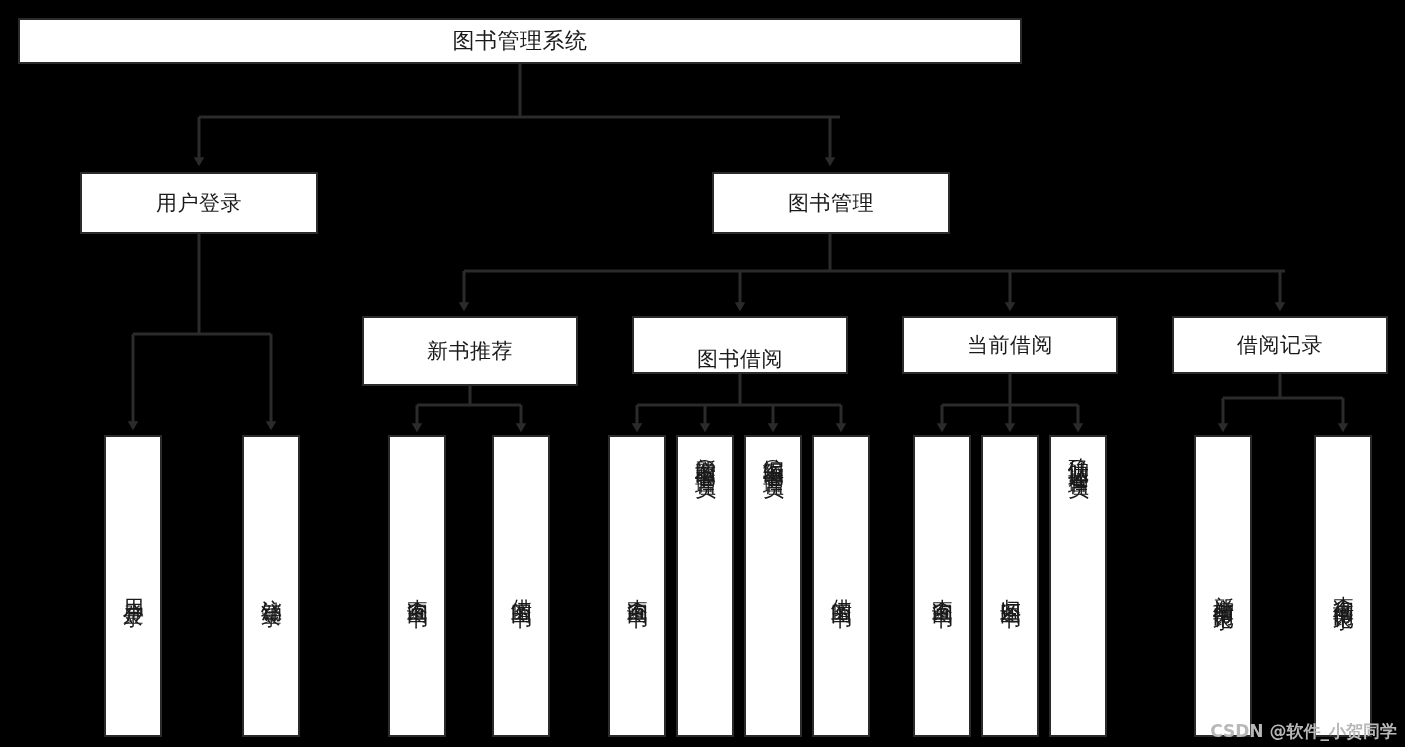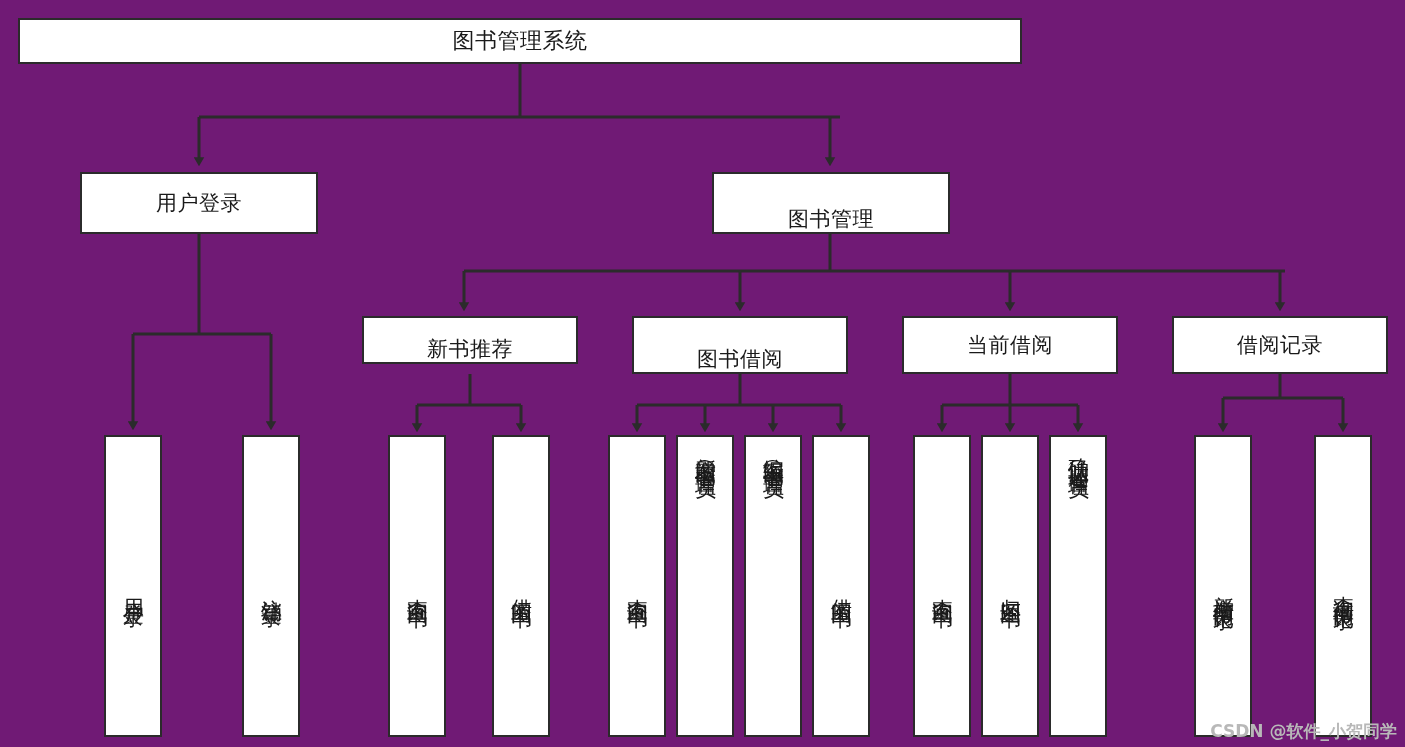--- a/index.html
+++ b/index.html
@@ -10,21 +10,21 @@
   body {
     width: 1405px;
     height: 747px;
     font-family: "DejaVu Sans", "Liberation Sans", sans-serif;
     overflow: hidden;
   }
   #diagram-root {
     position: relative;
     width: 1405px;
     height: 747px;
-    background: #701a75;
+    background: #000000;
   }
   svg.connector-layer {
     position: absolute;
     left: 0;
     top: 0;
     width: 1405px;
     height: 747px;
   }
   .node-box {
     position: absolute;
@@ -136,25 +136,25 @@
   </svg>
 
   <div class="node-box node-h node-root" style="left:18px; top:18px; width:1004px; height:46px;">
     <span class="node-label">图书管理系统</span>
   </div>
 
   <div class="node-box node-h" style="left:80px; top:172px; width:238px; height:62px;">
     <span class="node-label">用户登录</span>
   </div>
 
-  <div class="node-box node-h" style="left:712px; top:172px; width:238px; height:62px;align-items:flex-end;">
+  <div class="node-box node-h" style="left:712px; top:172px; width:238px; height:62px;">
     <span class="node-label">图书管理</span>
   </div>
 
-  <div class="node-box node-h" style="left:362px; top:316px; width:216px; height:48px;align-items:flex-end;">
+  <div class="node-box node-h" style="left:362px; top:316px; width:216px; height:70px;">
     <span class="node-label">新书推荐</span>
   </div>
 
   <div class="node-box node-h" style="left:632px; top:316px; width:216px; height:58px;align-items:flex-end;">
     <span class="node-label">图书借阅</span>
   </div>
 
   <div class="node-box node-h" style="left:902px; top:316px; width:216px; height:58px;">
     <span class="node-label">当前借阅</span>
   </div>

